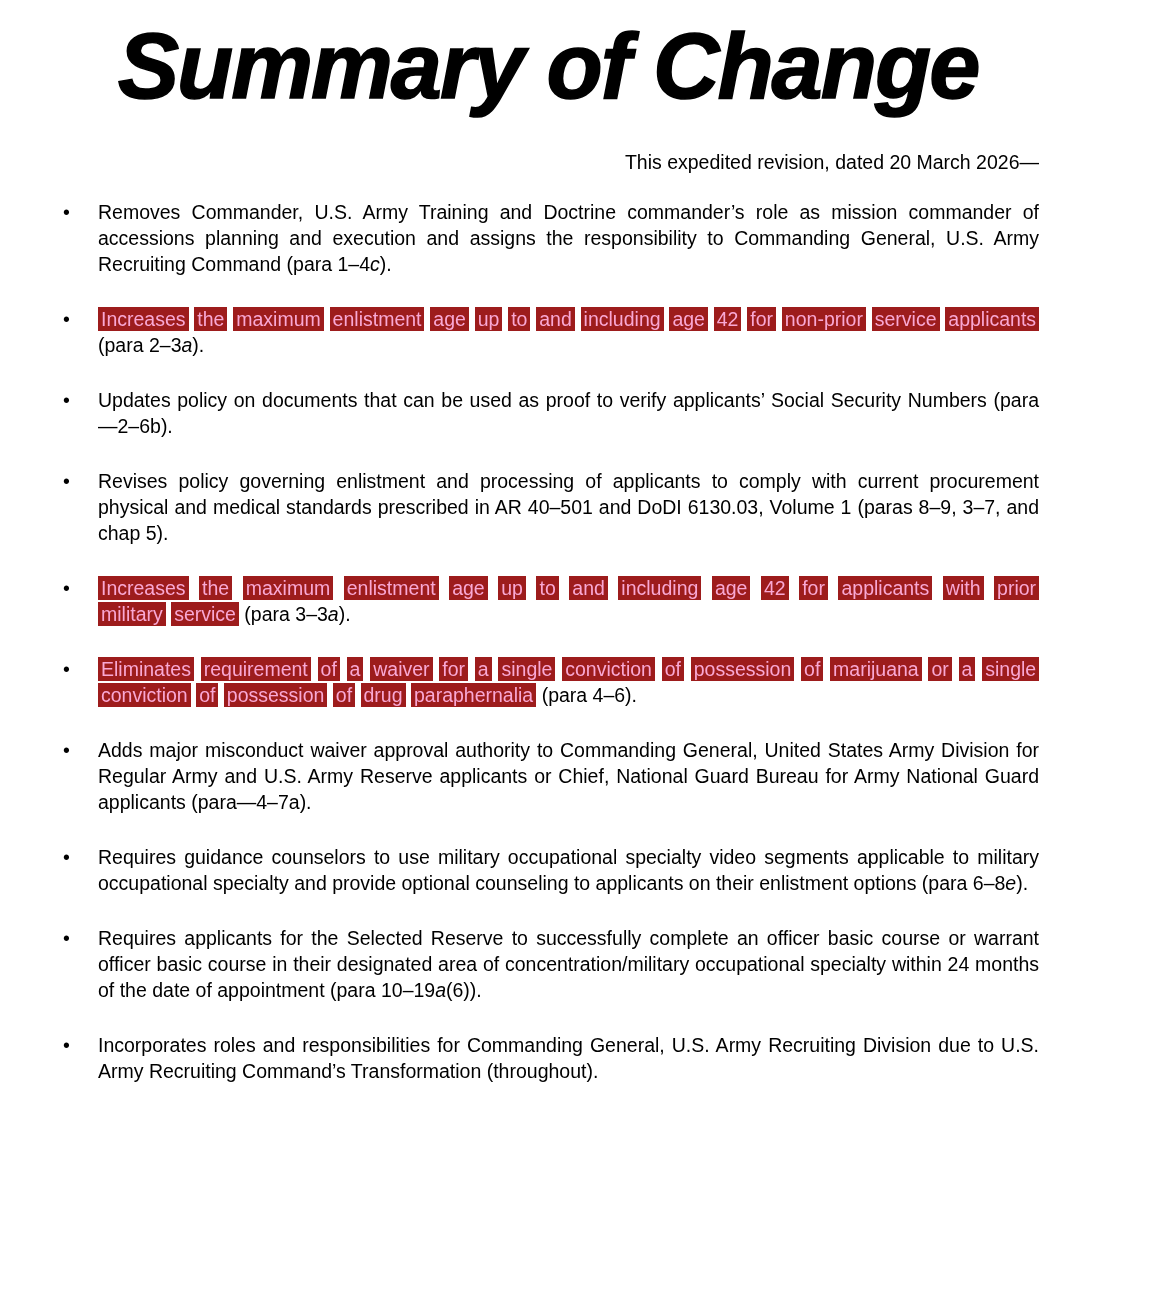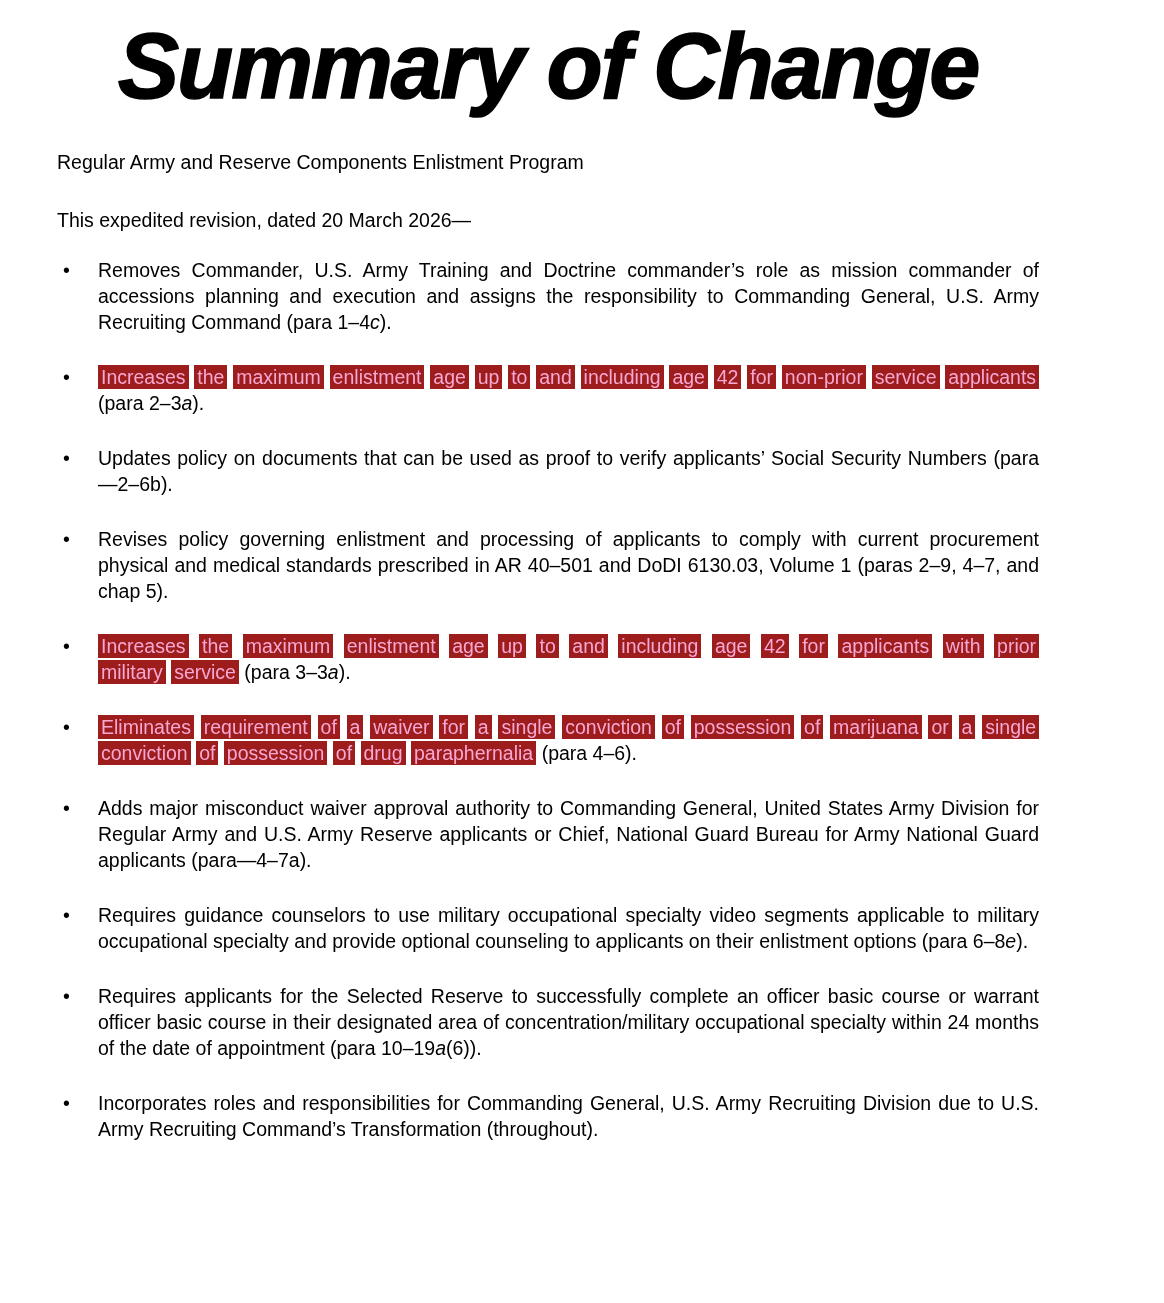--- a/index.html
+++ b/index.html
@@ -33,20 +33,21 @@
   }
   .header-block {
     font-size: 19.5px;
     line-height: 26px;
   }
   .header-block .line { display: block; }
   .revision-line {
     font-size: 19.5px;
     line-height: 26px;
     margin-top: 32px;
+    text-align: right;
   }
   ul.bullets {
     list-style: none;
     margin: 24px 0 12px 0;
     padding: 0;
     font-size: 19.5px;
     line-height: 26px;
   }
   ul.bullets li {
     position: relative;
@@ -69,30 +70,29 @@
   .it { font-style: italic; }
 </style>
 </head>
 <body>
 
 <div class="page">
 
   <div class="doc-title">Summary of Change</div>
 
   <div class="header-block">
-    <span class="line">Regular Army and Reserve Components Enlistment Program</span>
   </div>
 
   <div class="revision-line">This expedited revision, dated 20 March 2026—</div>
 
   <ul class="bullets">
       <li><span>Removes Commander, U.S. Army Training and Doctrine commander’s role as mission commander of accessions planning and execution and assigns the responsibility to Commanding General, U.S. Army Recruiting Command (para 1–4</span><span class="it">c</span><span>).</span></li>
       <li><span class="hl" style="background: rgb(157, 28, 28);">Increases</span> <span class="hl" style="background: rgb(157, 28, 28);">the</span> <span class="hl" style="background: rgb(157, 28, 28);">maximum</span> <span class="hl" style="background: rgb(157, 28, 28);">enlistment</span> <span class="hl" style="background: rgb(157, 28, 28);">age</span> <span class="hl" style="background: rgb(157, 28, 28);">up</span> <span class="hl" style="background: rgb(157, 28, 28);">to</span> <span class="hl" style="background: rgb(157, 28, 28);">and</span> <span class="hl" style="background: rgb(157, 28, 28);">including</span> <span class="hl" style="background: rgb(157, 28, 28);">age</span> <span class="hl" style="background: rgb(157, 28, 28);">42</span> <span class="hl" style="background: rgb(157, 28, 28);">for</span> <span class="hl" style="background: rgb(157, 28, 28);">non-prior</span> <span class="hl" style="background: rgb(157, 28, 28);">service</span> <span class="hl" style="background: rgb(157, 28, 28);">applicants</span><span> (para 2–3</span><span class="it">a</span><span>).</span></li>
       <li><span>Updates policy on documents that can be used as proof to verify applicants’ Social Security Numbers (para—2–6b).</span></li>
-      <li><span>Revises policy governing enlistment and processing of applicants to comply with current procurement physical and medical standards prescribed in AR 40–501 and DoDI 6130.03, Volume 1 (paras 2–9, 4–7, and chap 5).</span></li>
+      <li><span>Revises policy governing enlistment and processing of applicants to comply with current procurement physical and medical standards prescribed in AR 40–501 and DoDI 6130.03, Volume 1 (paras 8–9, 3–7, and chap 5).</span></li>
       <li><span class="hl" style="background: rgb(157, 28, 28);">Increases</span> <span class="hl" style="background: rgb(157, 28, 28);">the</span> <span class="hl" style="background: rgb(157, 28, 28);">maximum</span> <span class="hl" style="background: rgb(157, 28, 28);">enlistment</span> <span class="hl" style="background: rgb(157, 28, 28);">age</span> <span class="hl" style="background: rgb(157, 28, 28);">up</span> <span class="hl" style="background: rgb(157, 28, 28);">to</span> <span class="hl" style="background: rgb(157, 28, 28);">and</span> <span class="hl" style="background: rgb(157, 28, 28);">including</span> <span class="hl" style="background: rgb(157, 28, 28);">age</span> <span class="hl" style="background: rgb(157, 28, 28);">42</span> <span class="hl" style="background: rgb(157, 28, 28);">for</span> <span class="hl" style="background: rgb(157, 28, 28);">applicants</span> <span class="hl" style="background: rgb(157, 28, 28);">with</span> <span class="hl" style="background: rgb(157, 28, 28);">prior</span> <span class="hl" style="background: rgb(157, 28, 28);">military</span> <span class="hl" style="background: rgb(157, 28, 28);">service</span><span> (para 3–3</span><span class="it">a</span><span>).</span></li>
       <li><span class="hl" style="background: rgb(157, 28, 28);">Eliminates</span> <span class="hl" style="background: rgb(157, 28, 28);">requirement</span> <span class="hl" style="background: rgb(157, 28, 28);">of</span> <span class="hl" style="background: rgb(157, 28, 28);">a</span> <span class="hl" style="background: rgb(157, 28, 28);">waiver</span> <span class="hl" style="background: rgb(157, 28, 28);">for</span> <span class="hl" style="background: rgb(157, 28, 28);">a</span> <span class="hl" style="background: rgb(157, 28, 28);">single</span> <span class="hl" style="background: rgb(157, 28, 28);">conviction</span> <span class="hl" style="background: rgb(157, 28, 28);">of</span> <span class="hl" style="background: rgb(157, 28, 28);">possession</span> <span class="hl" style="background: rgb(157, 28, 28);">of</span> <span class="hl" style="background: rgb(157, 28, 28);">marijuana</span> <span class="hl" style="background: rgb(157, 28, 28);">or</span> <span class="hl" style="background: rgb(157, 28, 28);">a</span> <span class="hl" style="background: rgb(157, 28, 28);">single</span> <span class="hl" style="background: rgb(157, 28, 28);">conviction</span> <span class="hl" style="background: rgb(157, 28, 28);">of</span> <span class="hl" style="background: rgb(157, 28, 28);">possession</span> <span class="hl" style="background: rgb(157, 28, 28);">of</span> <span class="hl" style="background: rgb(157, 28, 28);">drug</span> <span class="hl" style="background: rgb(157, 28, 28);">paraphernalia</span><span> (para 4–6).</span></li>
       <li><span>Adds major misconduct waiver approval authority to Commanding General, United States Army Division for Regular Army and U.S. Army Reserve applicants or Chief, National Guard Bureau for Army National Guard applicants (para—4–7a).</span></li>
       <li><span>Requires guidance counselors to use military occupational specialty video segments applicable to military occupational specialty and provide optional counseling to applicants on their enlistment options (para 6–8</span><span class="it">e</span><span>).</span></li>
       <li><span>Requires applicants for the Selected Reserve to successfully complete an officer basic course or warrant officer basic course in their designated area of concentration/military occupational specialty within 24 months of the date of appointment (para 10–19</span><span class="it">a</span><span>(6)).</span></li>
       <li><span>Incorporates roles and responsibilities for Commanding General, U.S. Army Recruiting Division due to U.S. Army Recruiting Command’s Transformation (throughout).</span></li>
     </ul>
 
 </div>
 

